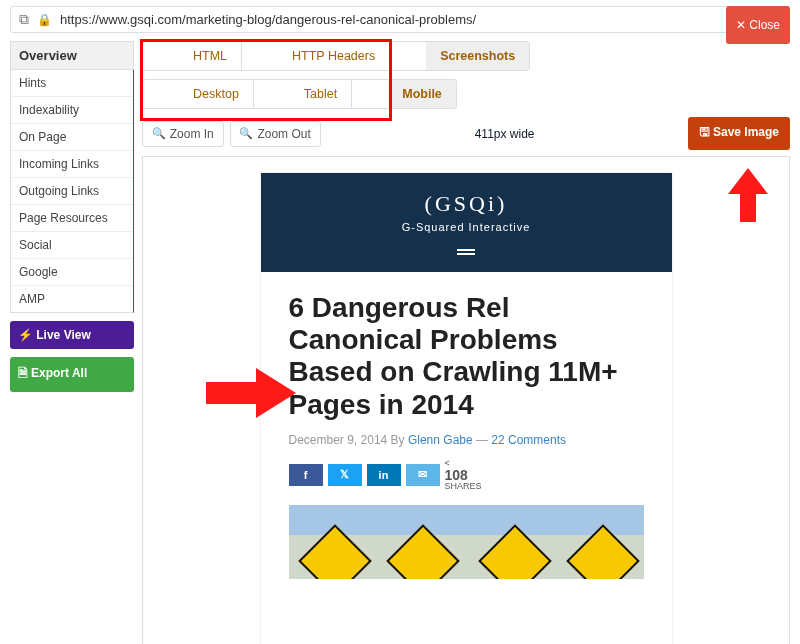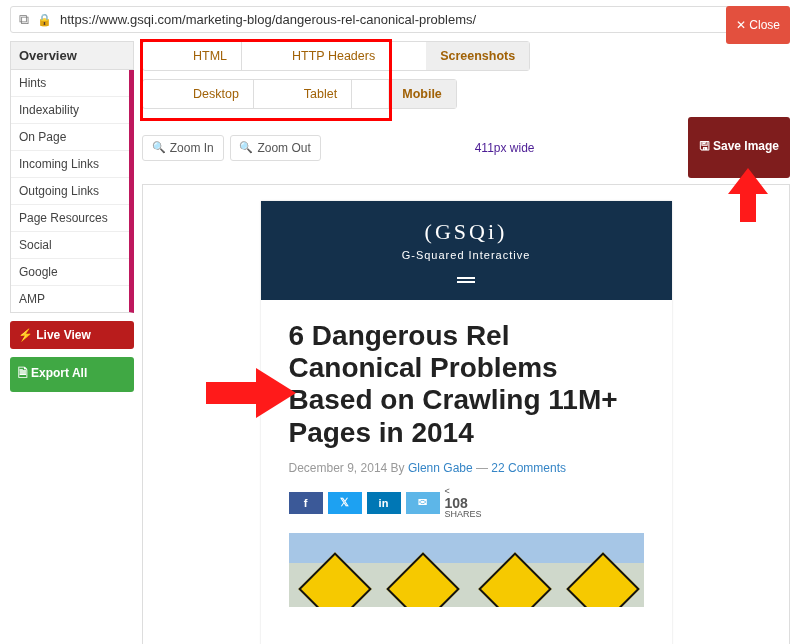--- a/index.html
+++ b/index.html
@@ -10,42 +10,42 @@
 .url-bar { display: flex; align-items: center; gap: 8px; border: 1px solid #ddd; padding: 4px 8px; border-radius: 3px; margin-bottom: 8px; }
 .url-bar .ext-icon { color: #7a7a7a; font-size: 14px; }
 .url-bar .lock-icon { color: #26a826; font-size: 12px; }
 .url-bar .url { flex: 1; font-size: 13px; color: #333; }
 .close-btn { position: absolute; right: 10px; top: 6px; background: #e3503e; color: #fff; border: none; border-radius: 3px; padding: 12px 10px; font-size: 12px; cursor: pointer; }
 
 .layout { display: flex; gap: 8px; }
 
 .sidebar { width: 124px; }
 .side-header { background: #f1f1f1; border: 1px solid #ddd; padding: 6px 8px; font-weight: 700; font-size: 13px; }
-.side-list { border-left: 1px solid #ddd; border-right: 5px solid #be185d; border-bottom: 1px solid #ddd; }
+.side-list { border-left: 1px solid #ddd; border-right: 1px solid #be185d; border-bottom: 1px solid #ddd; }
 .side-item { padding: 6px 8px; font-size: 12px; border-bottom: 1px solid #eee; cursor: pointer; color: #444; }
 .side-item:last-child { border-bottom: none; }
 
 .btn { display: block; width: 100%; color: #fff; border: none; border-radius: 3px; padding: 7px 8px; font-size: 12px; text-align: left; cursor: pointer; margin-top: 8px; font-weight: 700; }
-.btn-blue { background: #b91c1c; }
+.btn-blue { background: #4c1d95; }
 .btn-green { background: #40a844; }
 
 .main { flex: 1; position: relative; }
 
 .tabs-row { display: flex; border: 1px solid #ddd; border-radius: 3px; margin-bottom: 8px; width: fit-content; }
 .tab { padding: 7px 14px; font-size: 12.5px; border-right: 1px solid #ddd; cursor: pointer; color: #a16207; background: #fff; margin-left: 36px; }
 .tab:last-child { border-right: none; }
 .tab.active { background: #eee; font-weight: 700; }
 
 .highlight-box { position: absolute; border: 3px solid #ff0000; pointer-events: none; }
 .hl1 { top: -2px; left: -2px; width: 252px; height: 82px; }
 
 .toolbar { display: flex; align-items: center; gap: 6px; margin-bottom: 6px; }
 .tool-btn { border: 1px solid #ddd; padding: 5px 9px; border-radius: 3px; font-size: 12px; color: #555; background: #fff; cursor: pointer; display: inline-flex; align-items: center; gap: 4px; }
-.width-label { flex: 1; text-align: center; font-size: 12px; color: #4c1d95; }
-.save-btn { background: #7f1d1d; color: #fff; border: none; border-radius: 3px; padding: 20px 11px; font-size: 12px; font-weight: 700; cursor: pointer; }
+.width-label { flex: 1; text-align: center; font-size: 12px; color: #0f172a; }
+.save-btn { background: #c2410c; color: #fff; border: none; border-radius: 3px; padding: 6px 11px; font-size: 12px; font-weight: 700; cursor: pointer; }
 
 .preview-outer { border: 1px solid #ddd; background: #fff; padding-top: 16px; display: flex; justify-content: center; height: 513px; overflow: hidden; }
 .preview { width: 411px; box-shadow: 0 0 2px rgba(0,0,0,0.15); }
 
 .p-header { background: #14304b; color: #fff; text-align: center; padding: 18px 10px 8px; }
 .p-brand { font-family: Georgia, serif; font-size: 22px; letter-spacing: 3px; }
 .p-tag { font-size: 11px; margin-top: 4px; letter-spacing: 1px; }
 .p-menu { margin: 10px auto 6px; }
 .p-menu span { display: inline-block; width: 18px; border-top: 2px solid #fff; border-bottom: 2px solid #fff; height: 6px; position: relative; }
 .p-menu span::before { content: ""; position: absolute; top: 2px; left: 0; right: 0; border-top: 2px solid #fff; }

